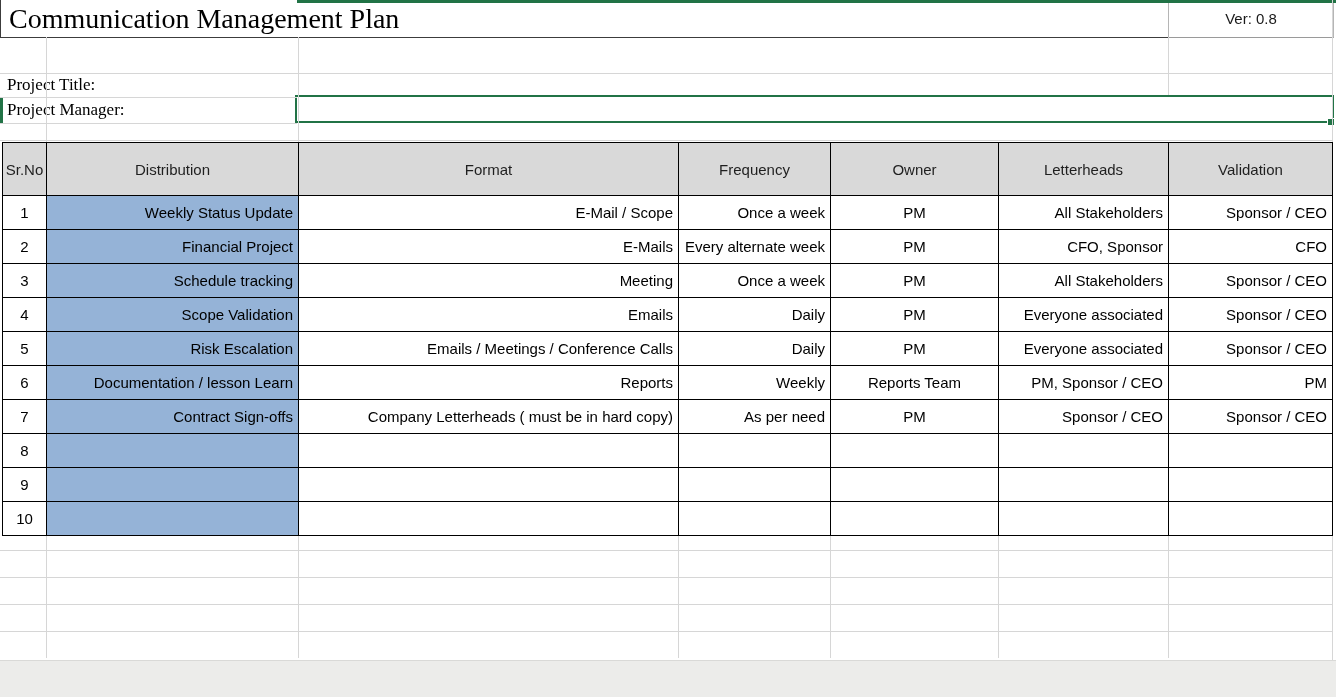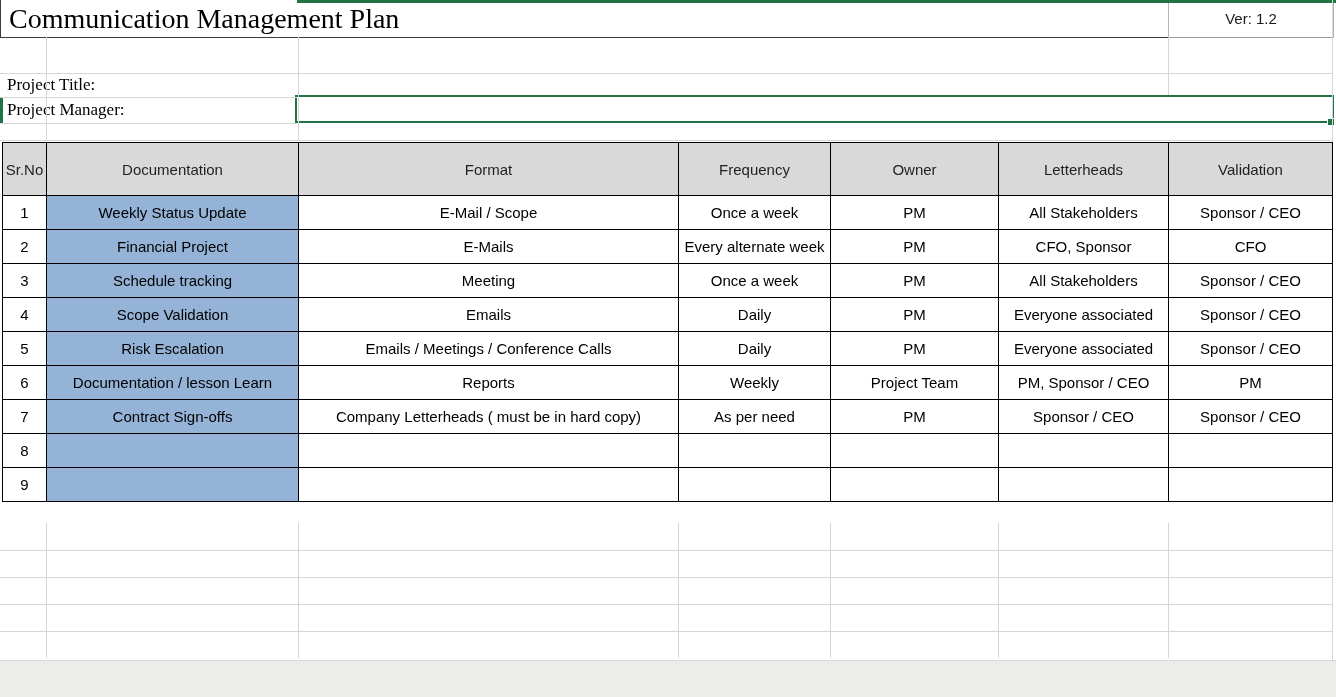--- a/index.html
+++ b/index.html
@@ -27,35 +27,35 @@
   .gl{background:#d6d6d6;}
 
   
   #comm-table{left:2px;top:142px;}
   #comm-table table{border-collapse:collapse;table-layout:fixed;}
   #comm-table th,#comm-table td{border:1.5px solid #000;overflow:hidden;white-space:nowrap;font-weight:normal;}
   #comm-table th{height:50px;background:var(--header-fill);font-size:15px;color:#1f1f1f;text-align:center;}
   #comm-table td{height:33px;font-size:15px;color:#000;padding:0 5px;background:#fff;}
   #comm-table td.comm{background:var(--communication-fill);}
   #comm-table td.al-c{text-align:center;}
-  #comm-table td.al-l{text-align:center;}
+  #comm-table td.al-l{text-align:right;}
 
   
   .tabbar{left:0;top:660px;width:1336px;height:37px;background:#ececea;border-top:1px solid #d9d9d7;}
 </style>
 </head>
 <body>
 
 <div class="screen">
 
   <div class="abs title-cell">
     <span class="serif">Communication Management Plan</span>
   </div>
   <div class="abs ver-cell">
-    <span>Ver: 1.2</span>
+    <span>Ver: 0.8</span>
   </div>
 
   <div class="abs proj-label" style="top:73px;">
     <span class="serif">Project Title:</span>
   </div>
   <div class="abs proj-value" style="top:73px;"></div>
 
   <div class="abs proj-label" style="top:98px;">
     <span class="serif">Project Manager:</span>
   </div>
@@ -93,21 +93,21 @@
           <col style="width: 252px;">
           <col style="width: 380px;">
           <col style="width: 152px;">
           <col style="width: 168px;">
           <col style="width: 170px;">
           <col style="width: 164px;">
         </colgroup>
         <thead>
           <tr>
             <th>Sr.No</th>
-            <th>Documentation</th>
+            <th>Distribution</th>
             <th>Format</th>
             <th>Frequency</th>
             <th>Owner</th>
             <th>Letterheads</th>
             <th>Validation</th>
           </tr>
         </thead>
         <tbody>
           <tr>
             <td class="al-c">1</td>
@@ -152,21 +152,21 @@
             <td class="al-l">Daily</td>
             <td class="al-c">PM</td>
             <td class="al-l">Everyone associated</td>
             <td class="al-l">Sponsor / CEO</td>
           </tr>
           <tr>
             <td class="al-c">6</td>
             <td class="al-l comm">Documentation / lesson Learn</td>
             <td class="al-l">Reports</td>
             <td class="al-l">Weekly</td>
-            <td class="al-c">Project Team</td>
+            <td class="al-c">Reports Team</td>
             <td class="al-l">PM, Sponsor / CEO</td>
             <td class="al-l">PM</td>
           </tr>
           <tr>
             <td class="al-c">7</td>
             <td class="al-l comm">Contract Sign-offs</td>
             <td class="al-l">Company Letterheads ( must be in hard copy)</td>
             <td class="al-l">As per need</td>
             <td class="al-c">PM</td>
             <td class="al-l">Sponsor / CEO</td>
@@ -183,20 +183,29 @@
           </tr>
           <tr>
             <td class="al-c">9</td>
             <td class="al-l comm"></td>
             <td class="al-l"></td>
             <td class="al-l"></td>
             <td class="al-c"></td>
             <td class="al-l"></td>
             <td class="al-l"></td>
           </tr>
+          <tr>
+            <td class="al-c">10</td>
+            <td class="al-l comm"></td>
+            <td class="al-l"></td>
+            <td class="al-l"></td>
+            <td class="al-c"></td>
+            <td class="al-l"></td>
+            <td class="al-l"></td>
+          </tr>
         </tbody>
       </table>
     </div>
 
   <div class="abs tabbar">
     
     
 
     
 

